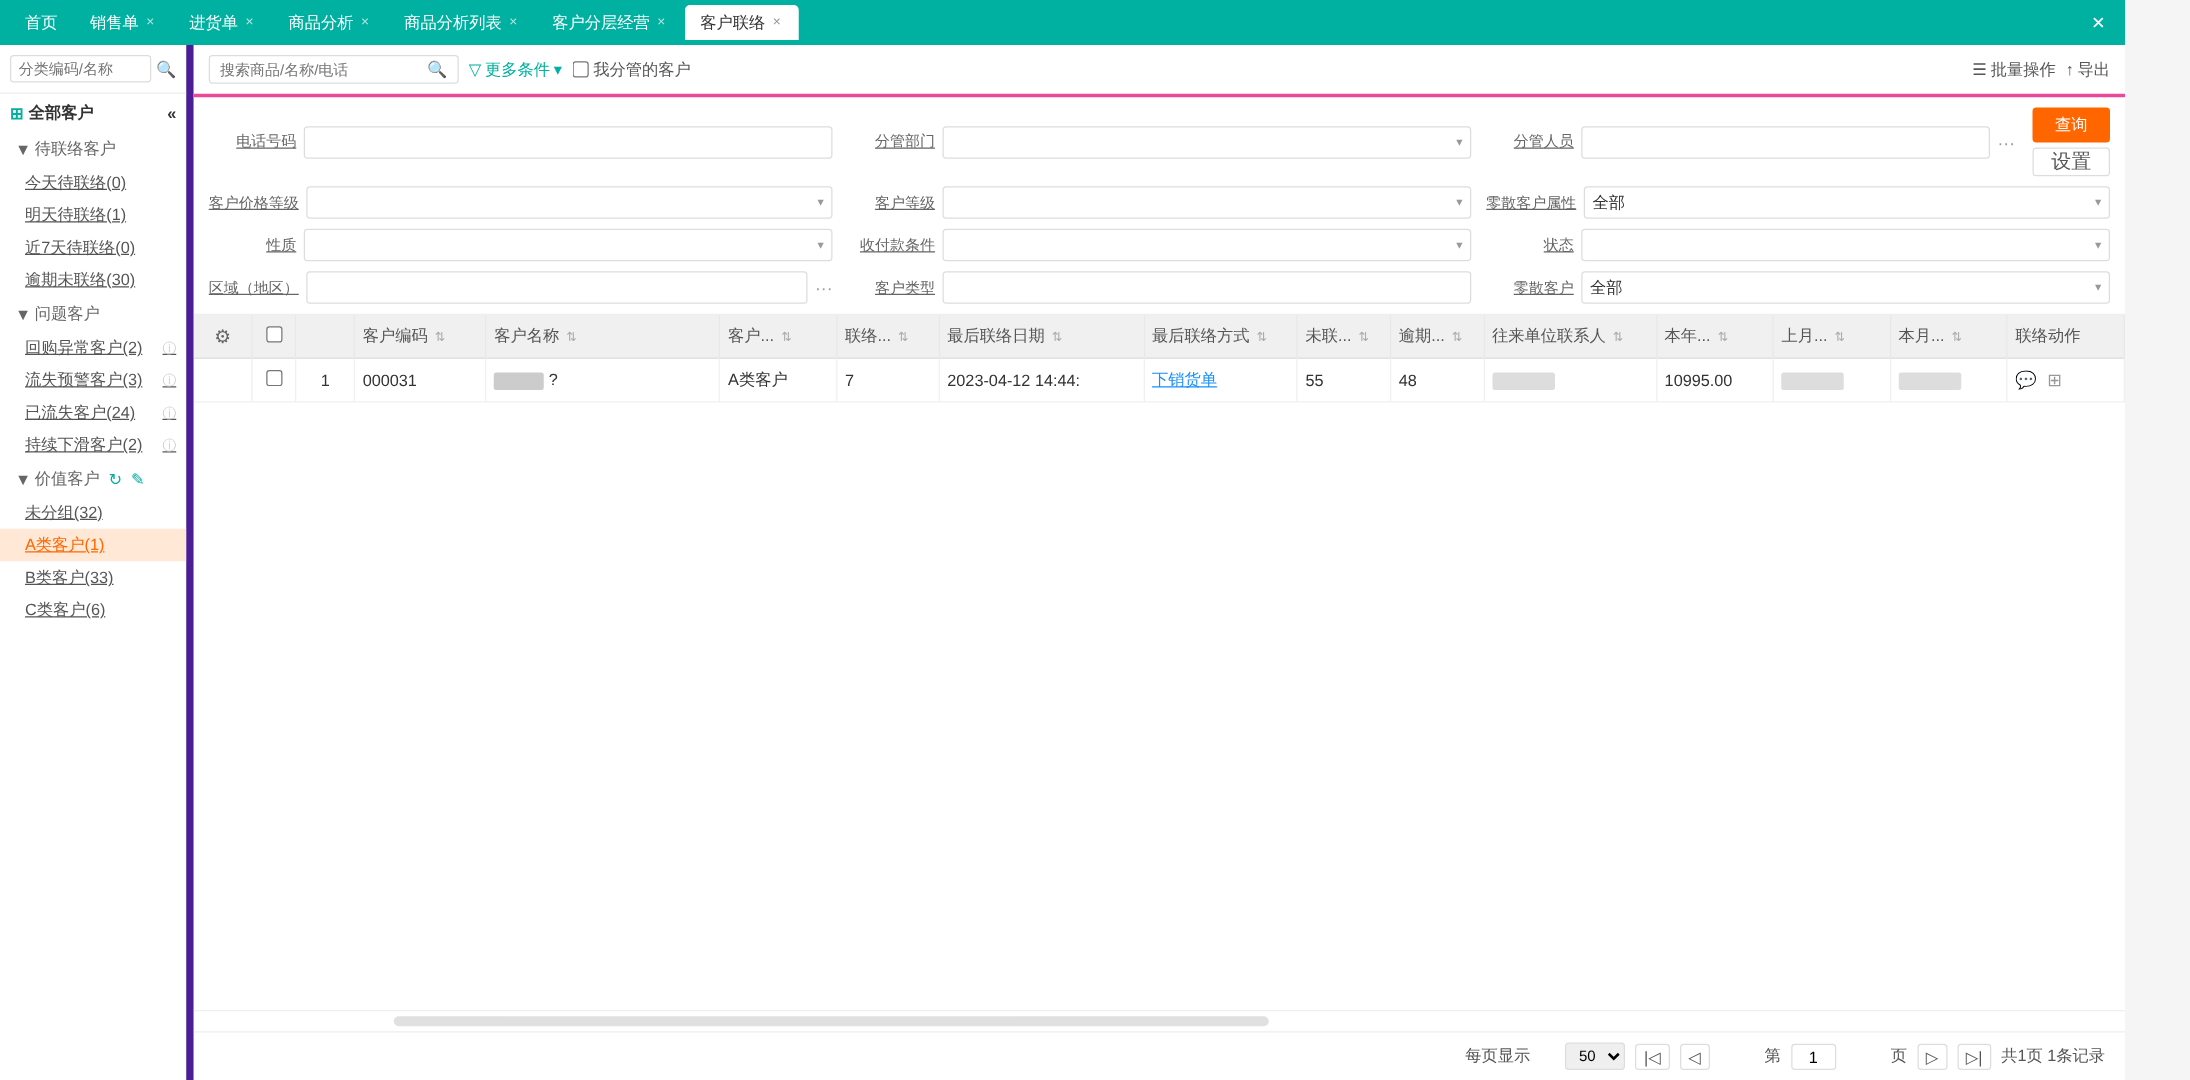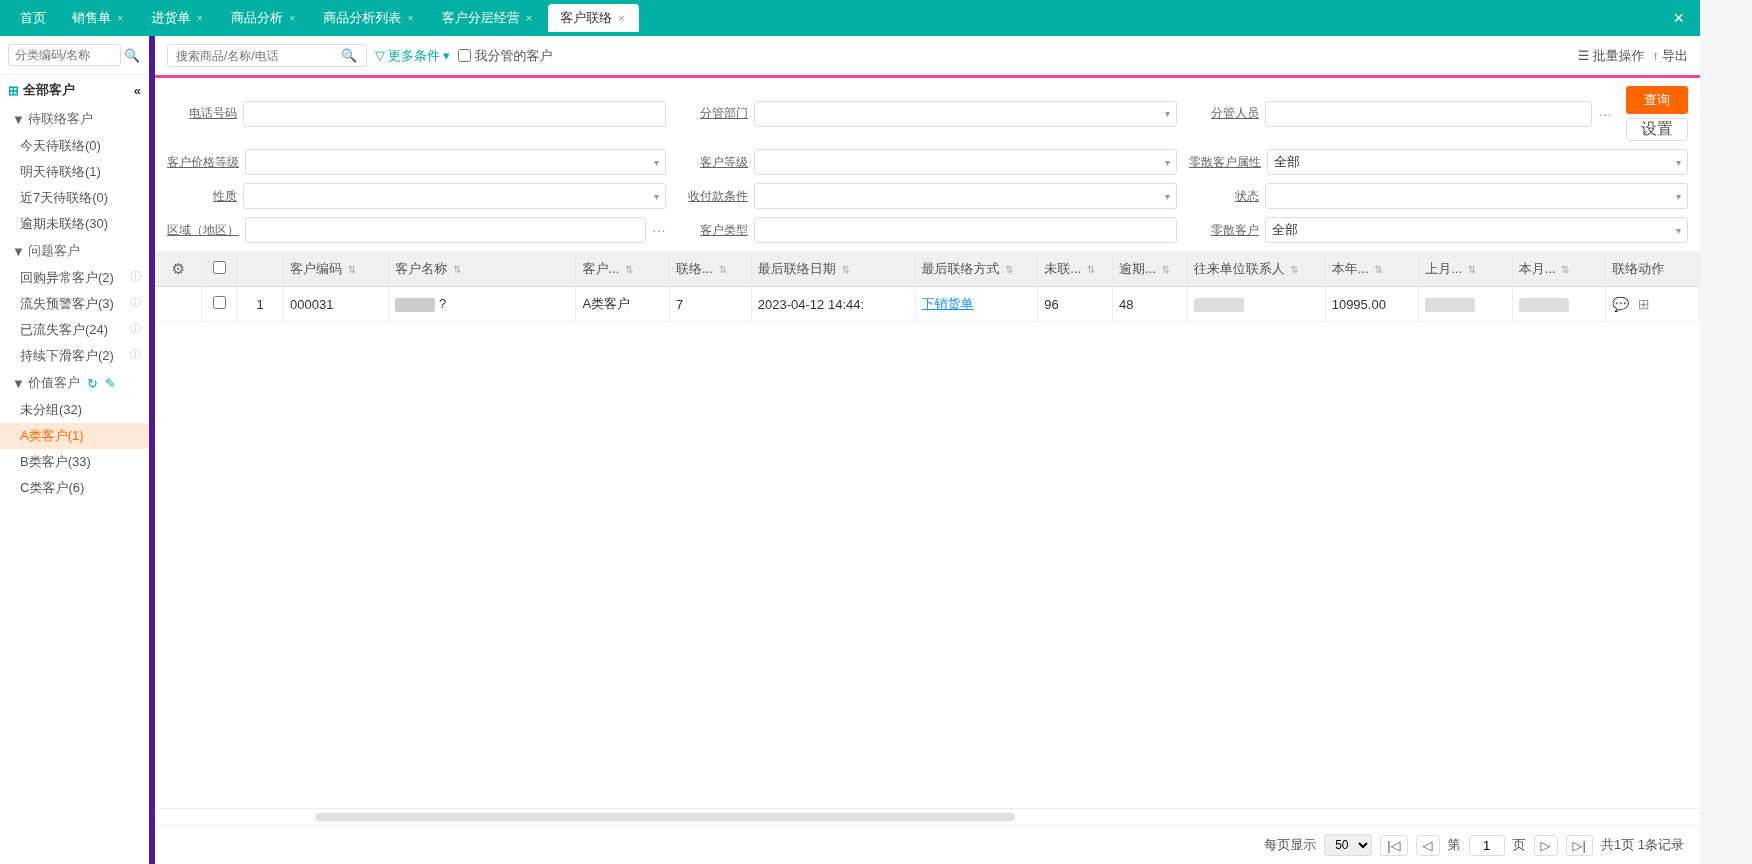--- a/index.html
+++ b/index.html
@@ -90,22 +90,23 @@
       color: #666;
       gap: 3px;
       cursor: pointer;
     }
     .sidebar-item {
       padding: 4px 8px 4px 20px;
       font-size: 12px;
       color: #555;
       cursor: pointer;
       display: flex;
-      align-items: flex-start;
+      align-items: center;
       justify-content: space-between;
+      text-decoration: underline;
     }
     .sidebar-item.active { background: #ffe8d6; color: #ff6600; }
     .sidebar-item .info-icon { color: #ccc; font-size: 11px; }
 
     
     .content-area {
       flex: 1;
       display: flex;
       flex-direction: column;
       background: #f5f5f5;
@@ -293,26 +294,27 @@
     .pagination {
       display: flex;
       align-items: center;
       justify-content: flex-end;
       padding: 8px 16px;
       background: #fff;
       border-top: 1px solid #eee;
       gap: 8px;
       font-size: 12px;
     }
-    .pagination-label { color: #555; }
+    .pagination-label { color: #555; margin-left: 36px; }
     .pagination-select {
       border: 1px solid #ddd;
       border-radius: 3px;
       padding: 2px 6px;
       font-size: 12px;
+      margin-left: 20px;
     }
     .pagination-btn {
       border: 1px solid #ddd;
       background: #fff;
       border-radius: 3px;
       padding: 2px 6px;
       cursor: pointer;
       color: #555;
     }
     .pagination-btn:disabled { color: #ccc; cursor: default; }
@@ -663,21 +665,21 @@
               <td class="col-contact">
                 <span>7</span>
               </td>
               <td class="col-date">
                 <span>2023-04-12 14:44:</span>
               </td>
               <td class="col-method">
                 <span class="link-text">下销货单</span>
               </td>
               <td class="col-unlinkd">
-                <span>96</span>
+                <span>55</span>
               </td>
               <td class="col-overdue">
                 <span>48</span>
               </td>
               <td class="col-prevcontact">
                 <span class="amount-blur"></span>
               </td>
               <td class="col-thisyr">
                 <span>10995.00</span>
               </td>

